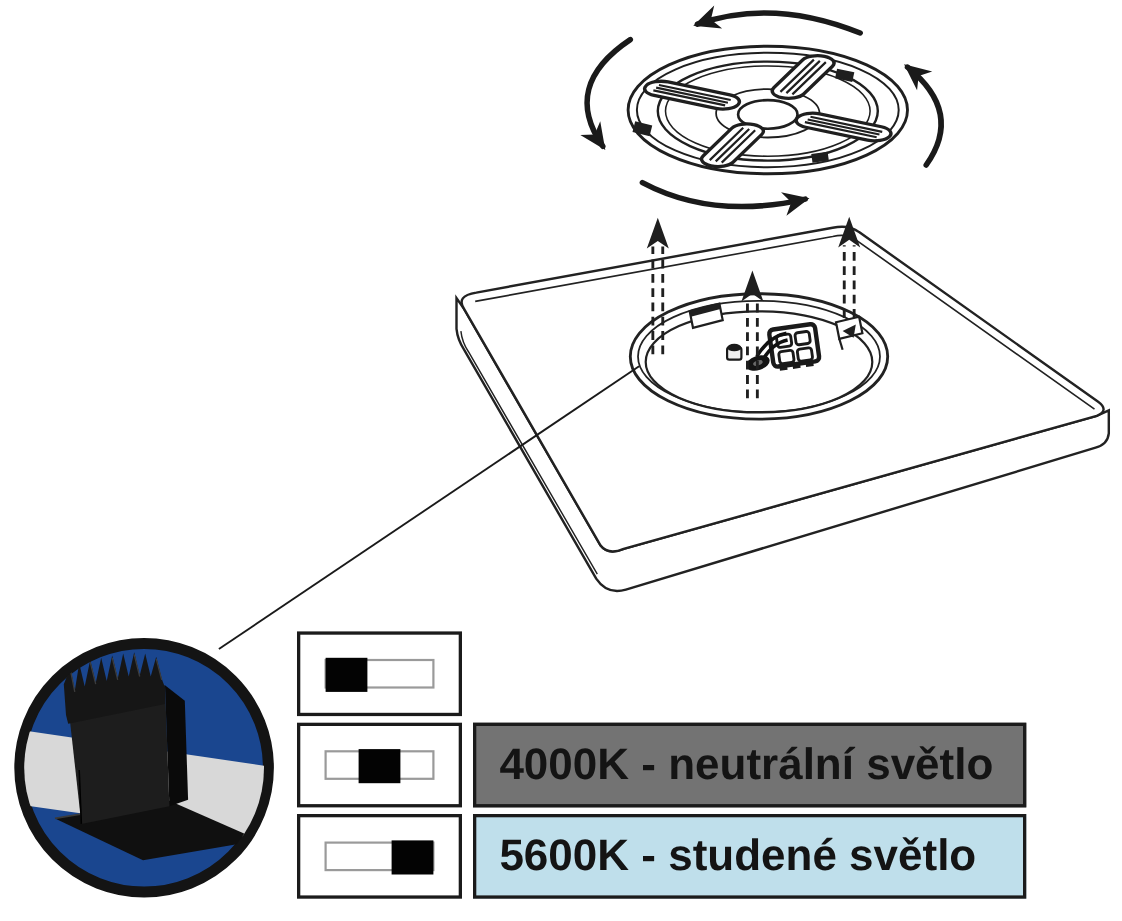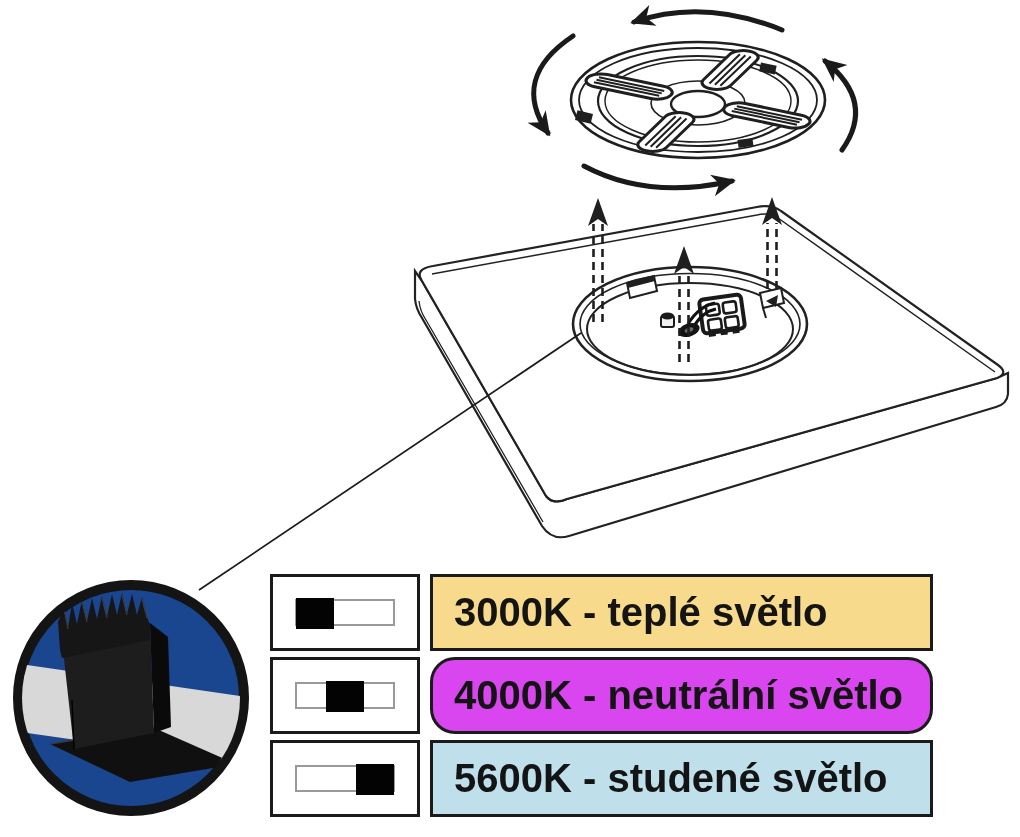--- a/index.html
+++ b/index.html
@@ -175,17 +175,16 @@
     <div class="track">
       <div class="knob"></div>
     </div>
   </div>
   <div class="row-box switch-box sb-3" data-pos="right">
     <div class="track">
       <div class="knob"></div>
     </div>
   </div>
 
-  <div class="row-box label-box lb-1" style="background: rgb(247, 218, 140);">3000K - teplé světlo</div>
-  <div class="row-box label-box lb-2" style="background: #d946ef; border-radius: 25px;">4000K - neutrální světlo</div>
+  <div class="row-box label-box lb-2" style="background: #737373;">4000K - neutrální světlo</div>
   <div class="row-box label-box lb-3" style="background: rgb(191, 223, 235);">5600K - studené světlo</div>
 
 </div>
 
 </body></html>

